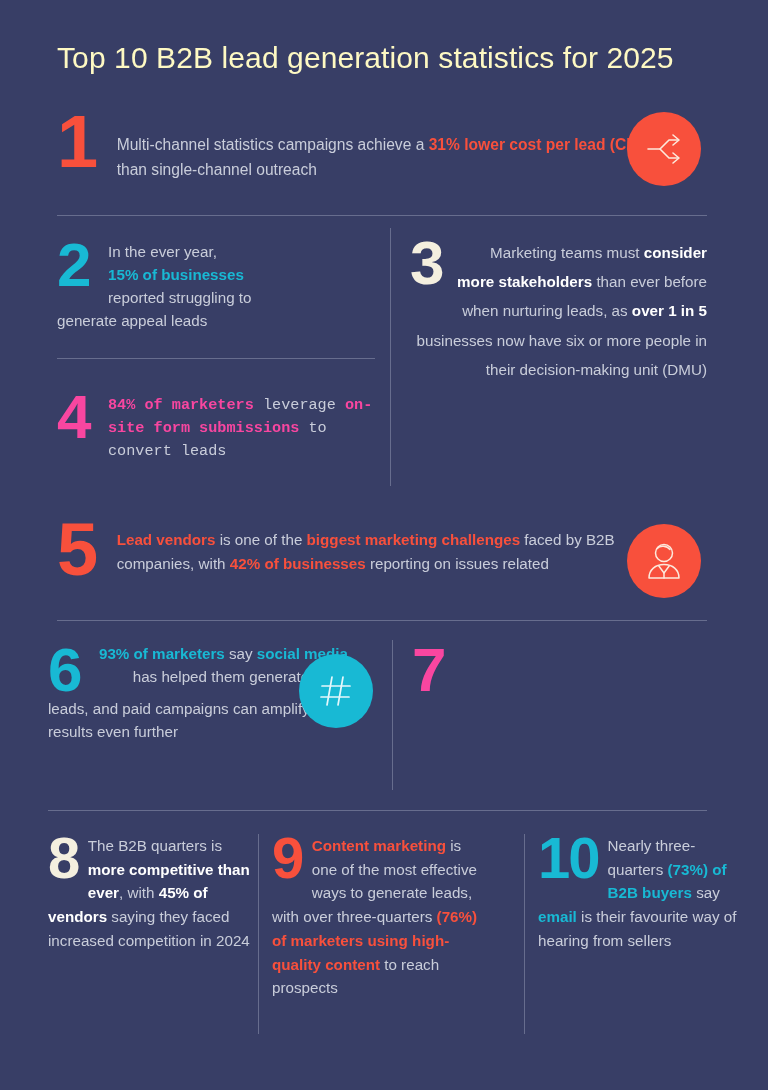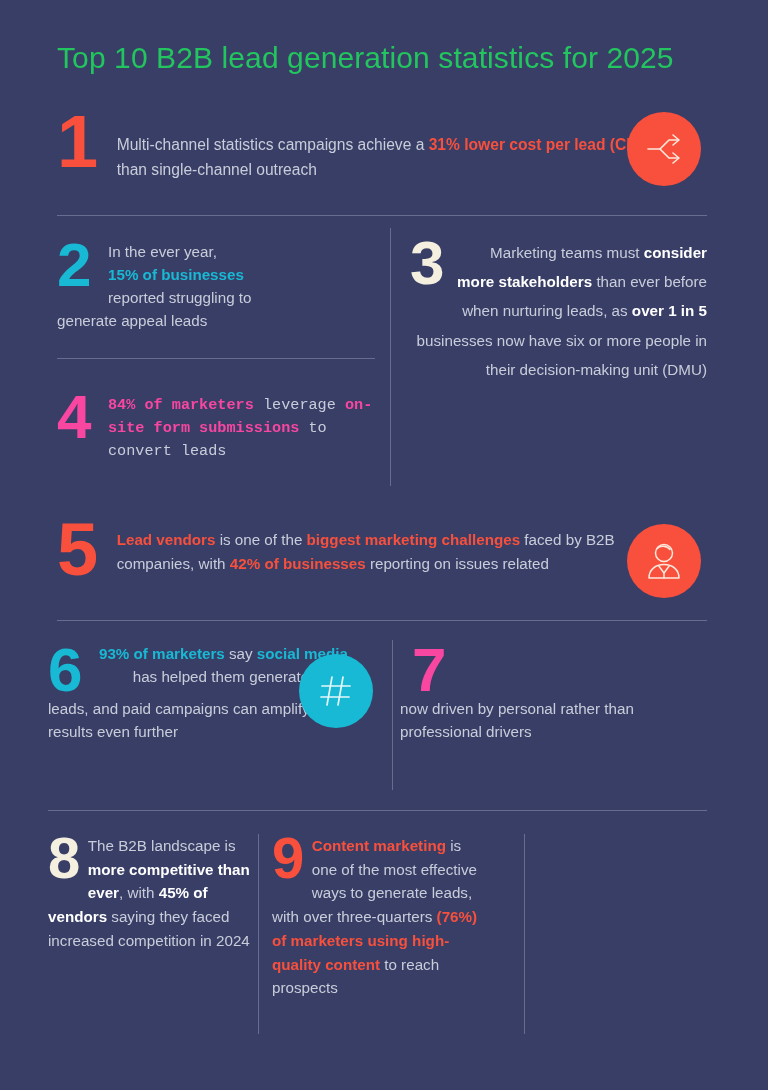--- a/index.html
+++ b/index.html
@@ -26,21 +26,21 @@
   }
 
   
   .title {
     position: absolute;
     left: 57px;
     top: 41px;
     font-size: 30px;
     font-weight: 300;
     letter-spacing: 0.1px;
-    color: #22c55e;
+    color: #fef9c3;
     white-space: nowrap;
   }
 
   
   .hr {
     position: absolute;
     height: 1px;
     background: #8e93ae;
     opacity: 0.55;
   }
@@ -230,29 +230,33 @@
       <path d="M26 5 L21 33" stroke="#e4f7fb" stroke-width="1.7" stroke-linecap="round"></path>
       <path d="M5 14 L33 14" stroke="#e4f7fb" stroke-width="1.7" stroke-linecap="round"></path>
       <path d="M4 25 L32 25" stroke="#e4f7fb" stroke-width="1.7" stroke-linecap="round"></path>
     </svg>
   </div>
 
   <div class="stat" id="item7">
     <div class="clearfix">
       <span class="num c-pink floatnum">7</span>
     </div>
-    <div class="body" style="margin-top:2px; margin-left:-12px;">now driven by personal rather than professional drivers</div>
   </div>
 
   <div class="stat" id="item8">
     <div class="body">
-      <span class="num c-cream floatnum">8</span><span>The B2B landscape is </span><b class="c-white">more competitive than ever</b><span>, with </span><b class="c-white">45% of vendors</b><span> saying they faced increased competition in 2024</span>
+      <span class="num c-cream floatnum">8</span><span>The B2B quarters is </span><b class="c-white">more competitive than ever</b><span>, with </span><b class="c-white">45% of vendors</b><span> saying they faced increased competition in 2024</span>
     </div>
   </div>
 
   <div class="stat" id="item9">
     <div class="body">
       <span class="num c-red floatnum">9</span><b class="c-red">Content marketing</b><span> is one of the most effective ways to generate leads, with over three-quarters </span><b class="c-red">(76%) of marketers using high-quality content</b><span> to reach prospects</span>
     </div>
   </div>
 
+  <div class="stat" id="item10">
+    <div class="body">
+      <span class="num c-cyan floatnum">10</span><span>Nearly three-quarters </span><b class="c-cyan">(73%) of B2B buyers</b><span> say </span><b class="c-cyan">email</b><span> is their favourite way of hearing from sellers</span>
+    </div>
+  </div>
 
 </div>
 
 </body></html>

